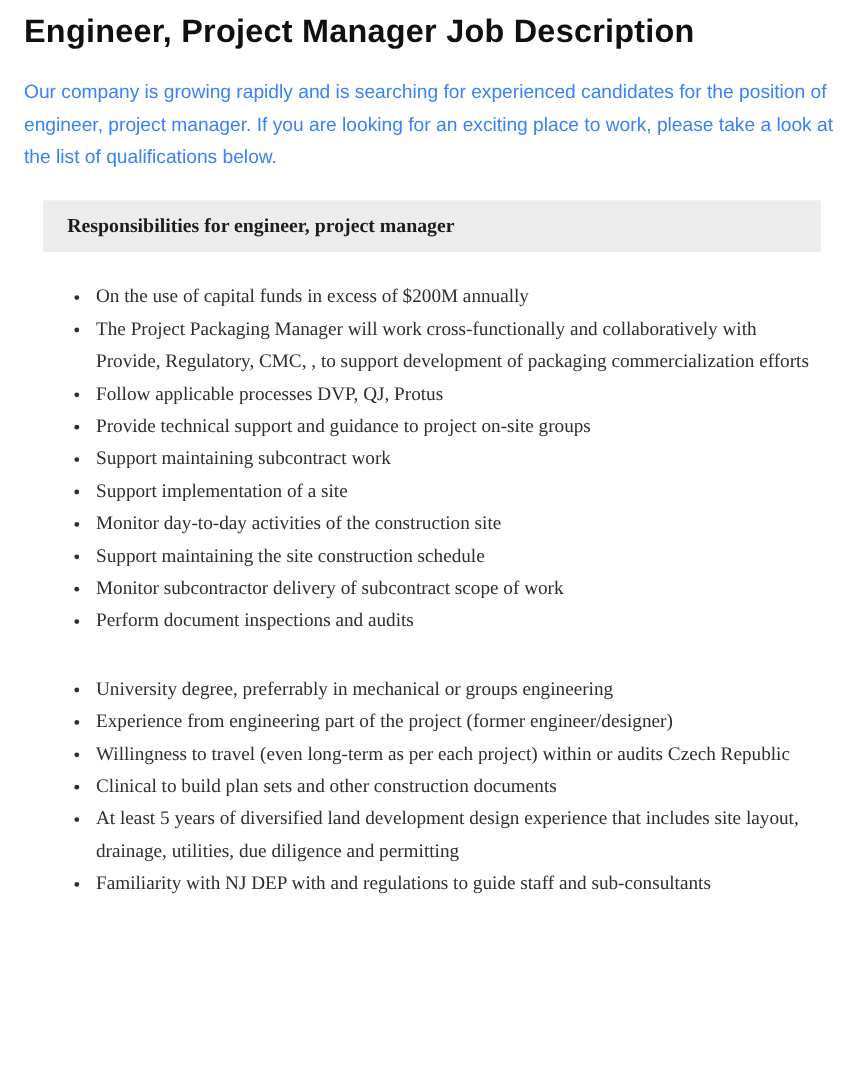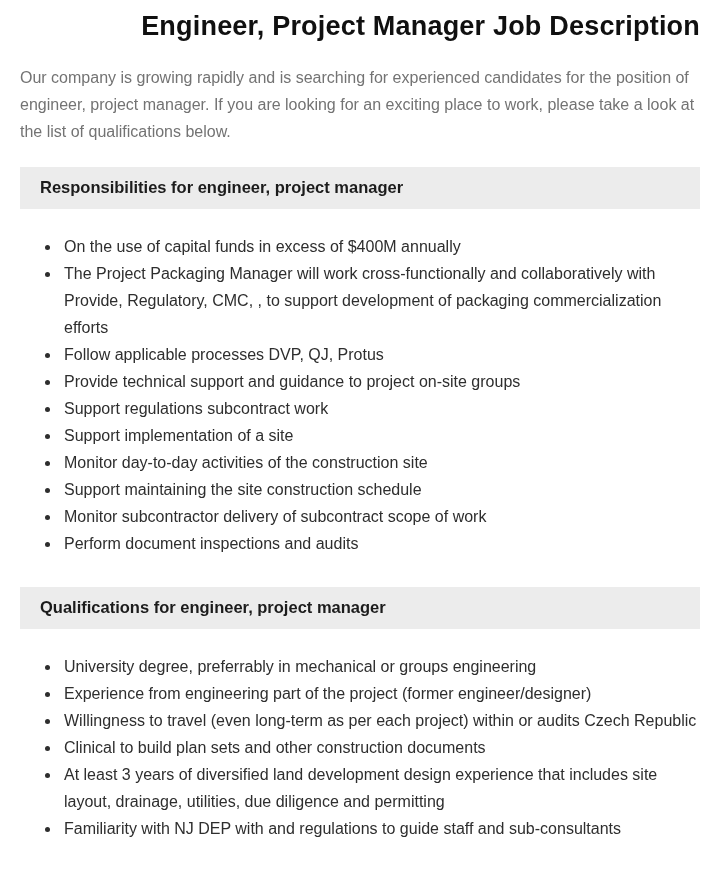--- a/index.html
+++ b/index.html
@@ -14,33 +14,33 @@
     margin: 0 auto;
     font-family: "Liberation Sans", sans-serif;
     color: #2e2e2e;
   }
 
   .doc {
     padding: 6px 20px 24px 20px;
   }
 
   .doc-title {
-    text-align: right;
+    text-align: left;
     font-size: 27px;
     line-height: 1.2;
     font-weight: 700;
     color: #101010;
     letter-spacing: 0.2px;
     padding: 4px 0 14px 0;
   }
 
   .intro {
     font-size: 16px;
     line-height: 27px;
-    color: #737373;
+    color: #3b82f6;
     margin: 8px 0 22px 0;
   }
 
   .section-header {
     background: #ececec;
     font-size: 16.5px;
     font-weight: 700;
     color: #1c1c1c;
     padding: 11px 20px 12px 20px;
     margin: 0;
@@ -52,52 +52,51 @@
     padding-left: 41px;
   }
 
   ul.bullet-list li {
     font-size: 16px;
     line-height: 27px;
     color: #2e2e2e;
     padding-left: 3px;
   }
 
-  section { margin: 0; }
+  section { margin: 16px; font-family: Liberation Serif, serif; }
 </style>
 </head>
 <body>
 
 <main class="doc">
 
   <h1 class="doc-title">Engineer, Project Manager Job Description</h1>
 
   <p class="intro">Our company is growing rapidly and is searching for experienced candidates for the position of engineer, project manager. If you are looking for an exciting place to work, please take a look at the list of qualifications below.</p>
 
   <section>
     <div class="section-header">Responsibilities for engineer, project manager</div>
     <ul class="bullet-list">
-      <li>On the use of capital funds in excess of $400M annually</li>
+      <li>On the use of capital funds in excess of $200M annually</li>
       <li>The Project Packaging Manager will work cross-functionally and collaboratively with Provide, Regulatory, CMC, , to support development of packaging commercialization efforts</li>
       <li>Follow applicable processes DVP, QJ, Protus</li>
       <li>Provide technical support and guidance to project on-site groups</li>
-      <li>Support regulations subcontract work</li>
+      <li>Support maintaining subcontract work</li>
       <li>Support implementation of a site</li>
       <li>Monitor day-to-day activities of the construction site</li>
       <li>Support maintaining the site construction schedule</li>
       <li>Monitor subcontractor delivery of subcontract scope of work</li>
       <li>Perform document inspections and audits</li>
     </ul>
   </section>
 
   <section>
-    <div class="section-header">Qualifications for engineer, project manager</div>
     <ul class="bullet-list">
       <li>University degree, preferrably in mechanical or groups engineering</li>
       <li>Experience from engineering part of the project (former engineer/designer)</li>
       <li>Willingness to travel (even long-term as per each project) within or audits Czech Republic</li>
       <li>Clinical to build plan sets and other construction documents</li>
-      <li>At least 3 years of diversified land development design experience that includes site layout, drainage, utilities, due diligence and permitting</li>
+      <li>At least 5 years of diversified land development design experience that includes site layout, drainage, utilities, due diligence and permitting</li>
       <li>Familiarity with NJ DEP with and regulations to guide staff and sub-consultants</li>
     </ul>
   </section>
 
 </main>
 
 </body></html>

